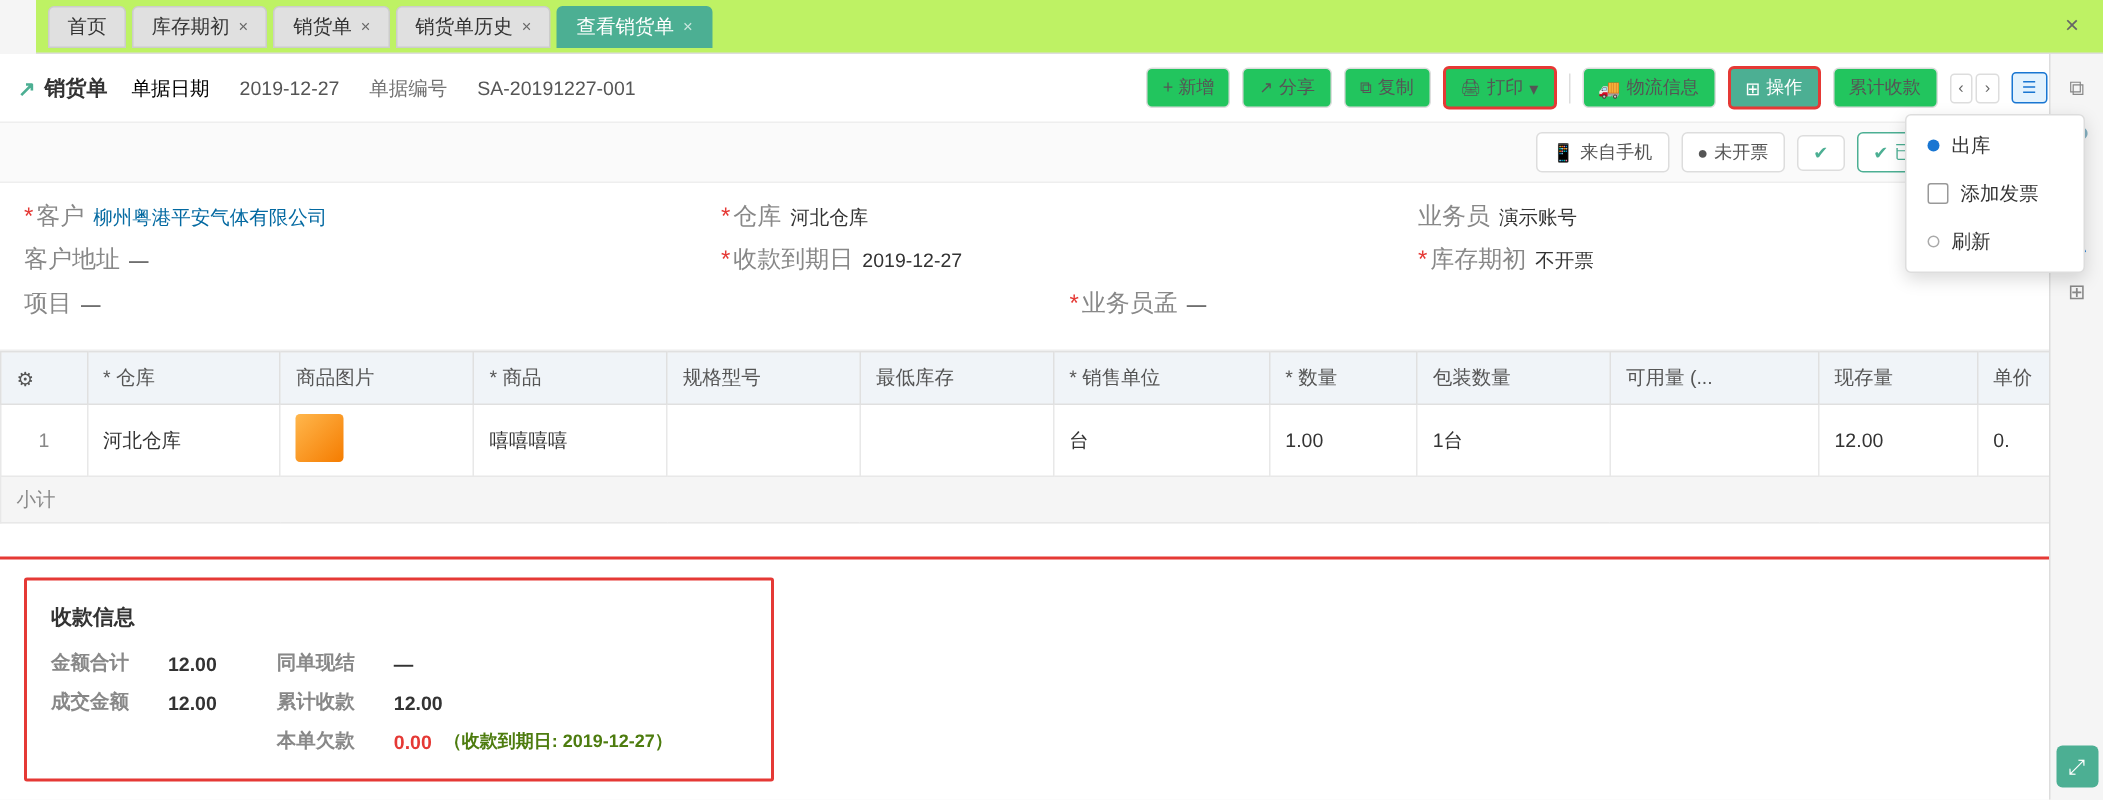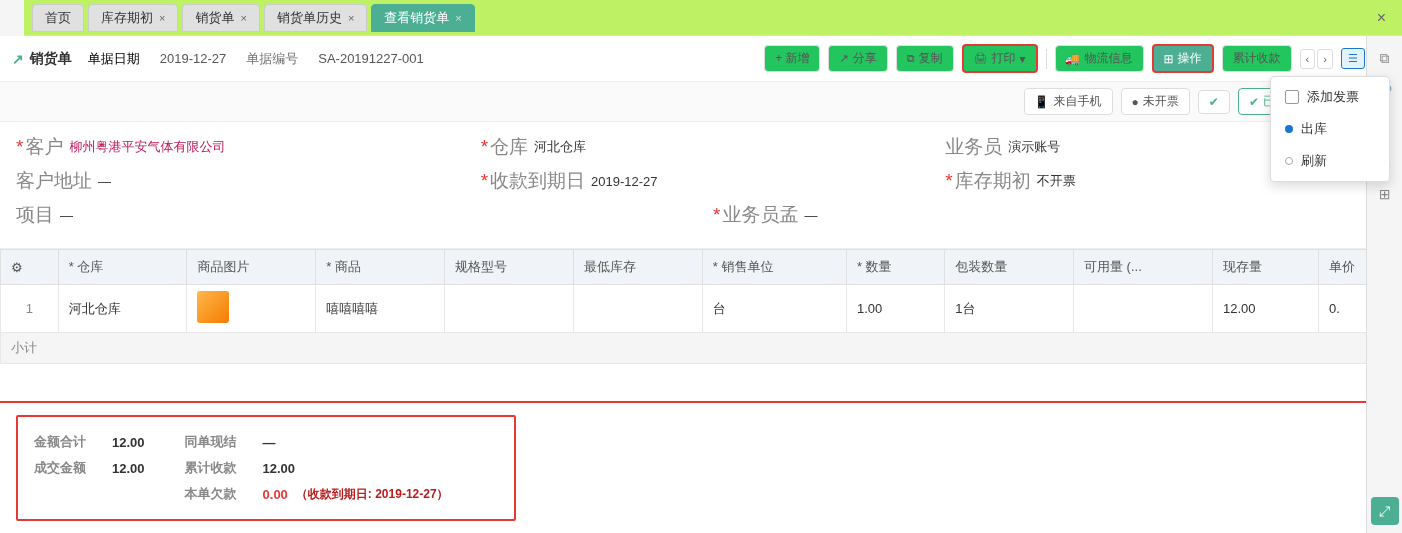--- a/index.html
+++ b/index.html
@@ -29,24 +29,24 @@
     .action-bar { display: flex; align-items: center; padding: 6px 12px; border-bottom: 1px solid #eee; gap: 8px; background: #fafafa; }
     .action-btn { display: flex; align-items: center; gap: 4px; padding: 4px 10px; border: 1px solid #ddd; border-radius: 4px; background: #fff; cursor: pointer; font-size: 12px; color: #555; white-space: nowrap; }
     .action-btn.green { background: #4caf93; color: #fff; border-color: #4caf93; }
     .action-btn.green-outline { background: #fff; color: #4caf93; border-color: #4caf93; }
     .spacer { flex: 1; }
 
     
     .form-section { padding: 12px 16px; border-bottom: 1px solid #eee; }
     .form-row { display: flex; align-items: center; gap: 24px; margin-bottom: 8px; }
     .form-field { display: flex; align-items: center; gap: 6px; flex: 1; }
-    .form-label { color: #888; white-space: nowrap; font-size: 19px; }
+    .form-label { color: #888; white-space: nowrap; font-size: 16px; }
     .required-star { color: #e53935; margin-right: 2px; }
     .form-value { color: #333; font-size: 13px; }
-    .form-value.link { color: #be185d; cursor: pointer; }
+    .form-value.link { color: #0369a1; cursor: pointer; }
     .add-note-btn { color: #ff9800; cursor: pointer; display: flex; align-items: center; gap: 3px; }
 
     
     .table-section { flex: 1; overflow: auto; }
     .data-table { width: 100%; border-collapse: collapse; font-size: 13px; }
     .data-table th { background: #f0f4f8; padding: 8px 10px; text-align: left; border: 1px solid #e0e0e0; font-weight: normal; color: #555; white-space: nowrap; }
     .data-table td { padding: 6px 10px; border: 1px solid #e8e8e8; background: #fff; }
     .data-table .subtotal td { background: #f5f5f5; color: #888; }
     .gear-cell { text-align: center; color: #888; }
     .product-img { width: 32px; height: 32px; background: linear-gradient(135deg, #ffb74d, #f57c00); border-radius: 3px; display: inline-block; }
@@ -54,21 +54,21 @@
     
     .bottom-panel { display: flex; padding: 12px 16px; border-top: 2px solid #e53935; background: #fff; }
     .payment-info { min-width: 500px; border: 2px solid #e53935; padding: 16px; border-radius: 2px; }
     .payment-title { font-size: 14px; font-weight: bold; margin-bottom: 12px; }
     .payment-rows { display: flex; gap: 40px; }
     .payment-col { display: flex; flex-direction: column; gap: 8px; }
     .payment-row { display: flex; gap: 8px; align-items: center; font-weight: bold; }
     .payment-label { color: #888; width: 70px; }
     .payment-value { color: #333; }
     .payment-value.red { color: #e53935; }
-    .payment-value.date { color: #b91c1c; }
+    .payment-value.date { color: #4d7c0f; }
 
     
     .dropdown-menu { position: absolute; top: 100%; right: 0; background: #fff; border: 1px solid #ddd; border-radius: 4px; box-shadow: 0 4px 12px rgba(0,0,0,0.15); z-index: 100; min-width: 120px; padding: 4px 0; }
     .dropdown-item { display: flex; align-items: center; gap: 8px; padding: 7px 14px; cursor: pointer; font-size: 13px; color: #333; white-space: nowrap; }
     .dropdown-dot { width: 8px; height: 8px; border-radius: 50%; display: inline-block; }
     .dropdown-dot.blue { background: #1976d2; }
     .dropdown-checkbox { width: 14px; height: 14px; border: 1px solid #999; display: inline-block; border-radius: 2px; }
 
     
     .print-btn-wrap { position: relative; }
@@ -148,26 +148,26 @@
       <button class="toolbar-btn">
         <span>🚚</span>
         <span>物流信息</span>
       </button>
       <button class="toolbar-btn toolbar-btn-active" style="background:#4caf93;color:#fff;border-color:#4caf93;border:2px solid #e53935;">
         <span>⊞</span>
         <span>操作</span>
 
         <div class="dropdown-menu" style="top:110%;right:0;left:auto;">
           <div class="dropdown-item">
+            <span class="dropdown-dot blue"></span>
+            <span>出库</span>
+          </div>
+          <div class="dropdown-item">
             <span class="dropdown-checkbox"></span>
             <span>添加发票</span>
-          </div>
-          <div class="dropdown-item">
-            <span class="dropdown-dot blue"></span>
-            <span>出库</span>
           </div>
           <div class="dropdown-item">
             <span style="width:8px;height:8px;border-radius:50%;border:1px solid #aaa;display:inline-block;"></span>
             <span>刷新</span>
           </div>
         </div>
       </button>
       <button class="toolbar-btn">
         <span>累计收款</span>
       </button>
@@ -281,20 +281,21 @@
         </tr>
         <tr class="subtotal">
           <td colspan="12">小计</td>
         </tr>
       </tbody>
     </table>
   </div>
 
   <div class="bottom-panel">
     <div class="payment-info">
+      <div class="payment-title">收款信息</div>
       <div class="payment-rows">
         <div class="payment-col">
           <div class="payment-row">
             <span class="payment-label">金额合计</span>
             <span class="payment-value">12.00</span>
           </div>
           <div class="payment-row">
             <span class="payment-label">成交金额</span>
             <span class="payment-value">12.00</span>
           </div>

